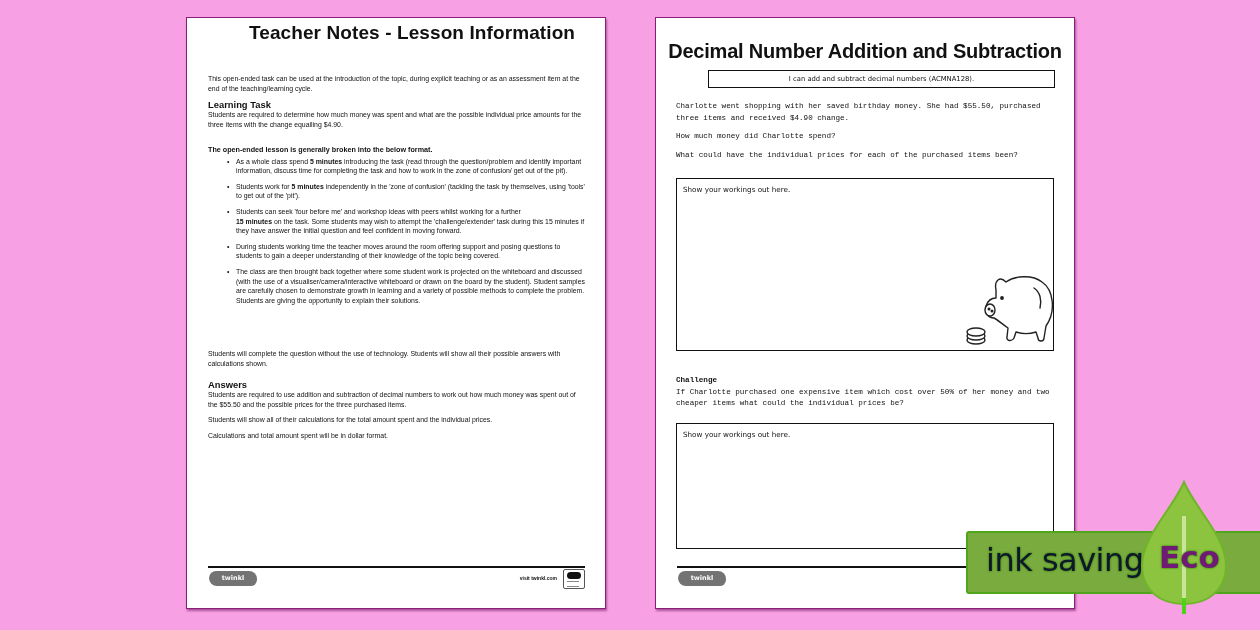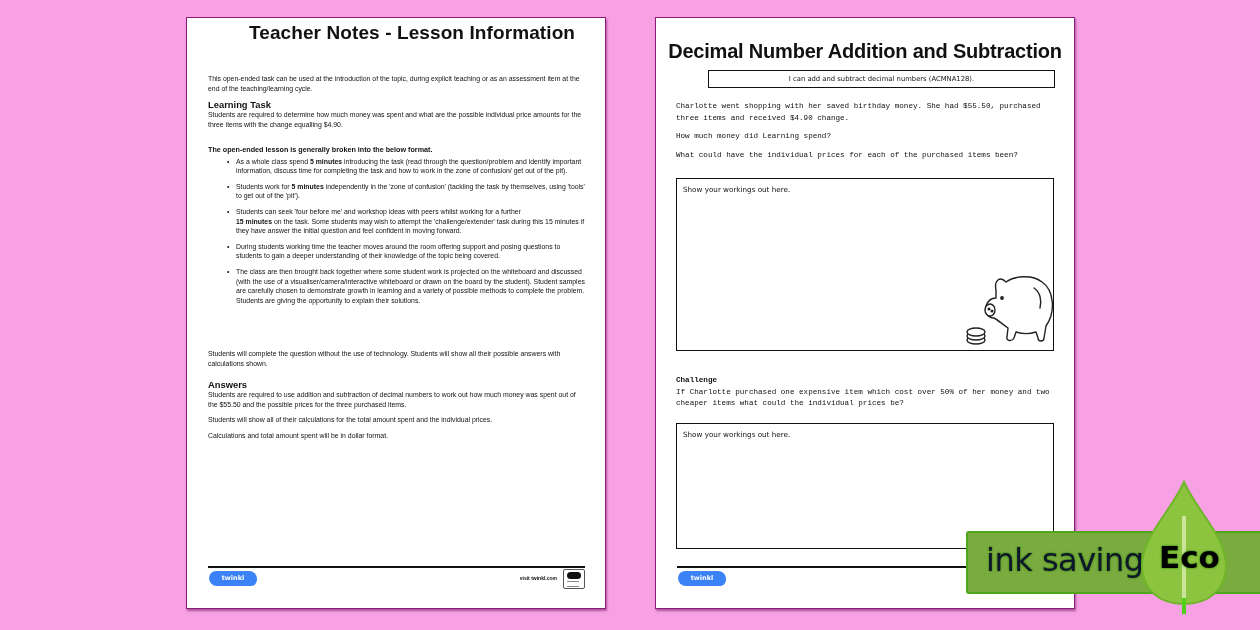--- a/index.html
+++ b/index.html
@@ -28,21 +28,21 @@
   .tn p { margin:0; }
   .tn h3 { margin:0; font-size:9.4px; line-height:10px; font-weight:bold; }
   .tn .lead { font-weight:bold; font-size:7.2px; }
   .tn ul { margin:2px 0 0 0; padding-left:28px; list-style:none; }
   .tn li { position:relative; margin-bottom:6px; }
   .tn li::before { content:"•"; position:absolute; left:-9px; top:0; }
 
   .footer-rule { position:absolute; left:21px; right:20px; top:548px; height:2px; background:#111; }
   .twinkl-logo {
     position:absolute; left:22px; top:553px; width:48px; height:15px;
-    background:#3b82f6; border-radius:9px 10px 8px 10px; color:#fff;
+    background:#737373; border-radius:9px 10px 8px 10px; color:#fff;
     font-size:6.5px; font-weight:bold; text-align:center; line-height:15px;
     font-family:"DejaVu Sans", sans-serif;
   }
   .visit { position:absolute; right:48px; top:557px; font-size:5px; font-weight:bold; }
   .badge {
     position:absolute; right:20px; top:551px; width:20px; height:18px;
     border:1px solid #555; border-radius:2px; background:#fff;
   }
   .badge .cloud { position:absolute; left:3px; top:2px; width:14px; height:7px; background:#111; border-radius:6px; }
   .badge .lines { position:absolute; left:3px; top:11px; width:12px; height:4px; border-top:1px solid #888; border-bottom:1px solid #888; }
@@ -69,21 +69,21 @@
     background:#7aab3f; border:2px solid #4fa51c; border-radius:3px;
     box-sizing:border-box;
   }
   #eco-label {
     position:absolute; left:18px; top:8px; color:#0f172a; font-size:32px;
     font-family:"DejaVu Sans", sans-serif; letter-spacing:-0.5px;
     text-shadow:0 0 2px #3f8a16, 0 0 2px #3f8a16;
   }
   #leaf { position:absolute; left:1122px; top:480px; width:126px; height:136px; }
   #eco-word {
-    position:absolute; left:1159px; top:539px; color:#000000; font-size:31px; font-weight:bold;
+    position:absolute; left:1159px; top:539px; color:#701a75; font-size:31px; font-weight:bold;
     font-family:"DejaVu Sans", sans-serif;
     text-shadow:0 0 2px #3f8a16, 0 0 2px #3f8a16;
   }
 </style>
 </head>
 <body>
 
 <div class="page" id="page-left">
   <div class="title">Teacher Notes - Lesson Information</div>
 
@@ -126,21 +126,21 @@
       <div class="lines"></div>
     </div>
 </div>
 
 <div class="page" id="page-right">
   <div class="title">Decimal Number Addition and Subtraction</div>
   <div class="objective">I can add and subtract decimal numbers (ACMNA128).</div>
 
   <div class="rq" style="top:83px;">
     <p>Charlotte went shopping with her saved birthday money. She had $55.50, purchased three items and received $4.90 change.</p>
-    <p>How much money did Learning spend?</p>
+    <p>How much money did Charlotte spend?</p>
     <p>What could have the individual prices for each of the purchased items been?</p>
   </div>
 
   <div class="work-box" style="top:160px; height:171px;">
     <span>Show your workings out here.</span>
   </div>
 
   <svg class="pig" viewBox="0 0 110 90">
     <g fill="#fff" stroke="#222" stroke-width="1.4" stroke-linecap="round" stroke-linejoin="round">
       <path d="M40 22 C38 12 44 8 50 14 C58 8 76 6 86 14 C98 22 100 44 90 58 L88 70 C88 74 82 74 82 70 L80 64 C74 66 66 66 60 64 L58 70 C56 74 50 73 51 69 L52 60 C46 56 42 52 38 50 C32 50 28 44 30 38 C32 32 36 30 40 30 Z"></path>

